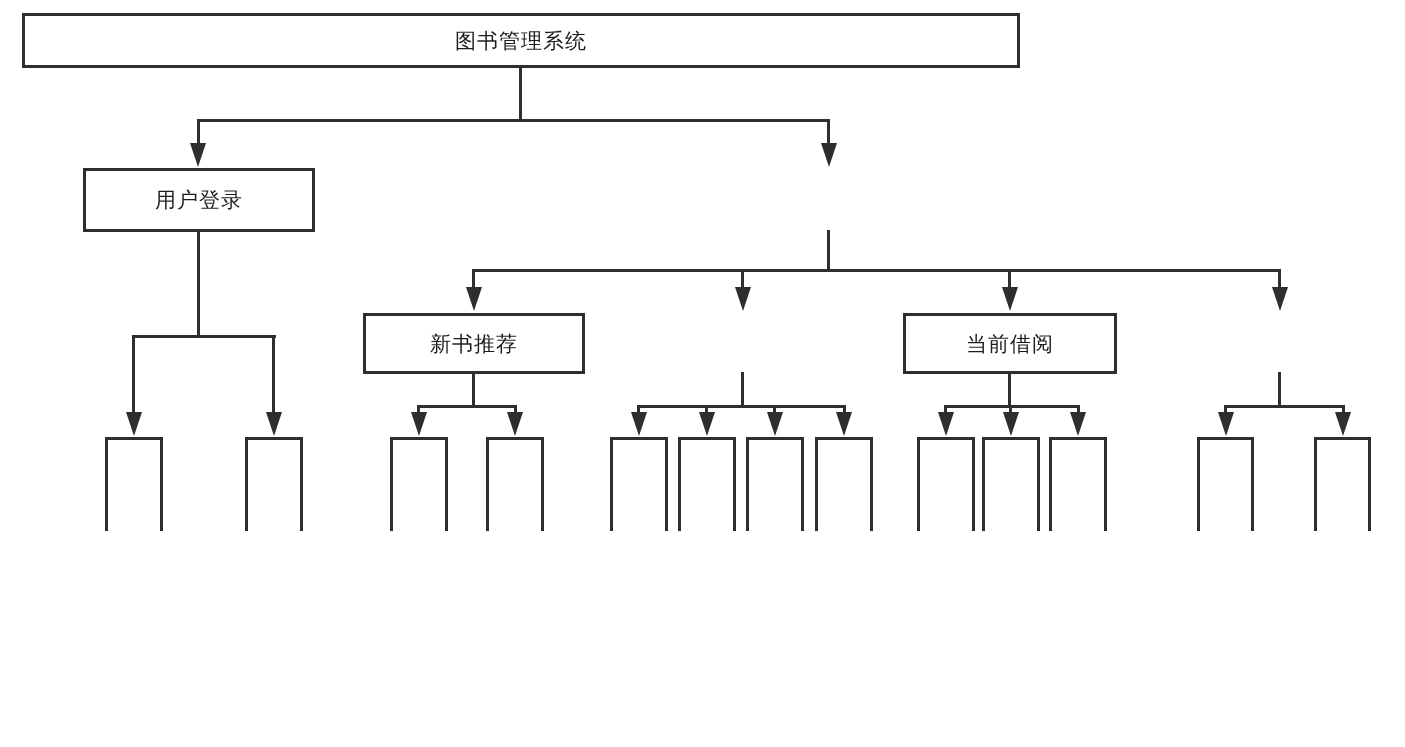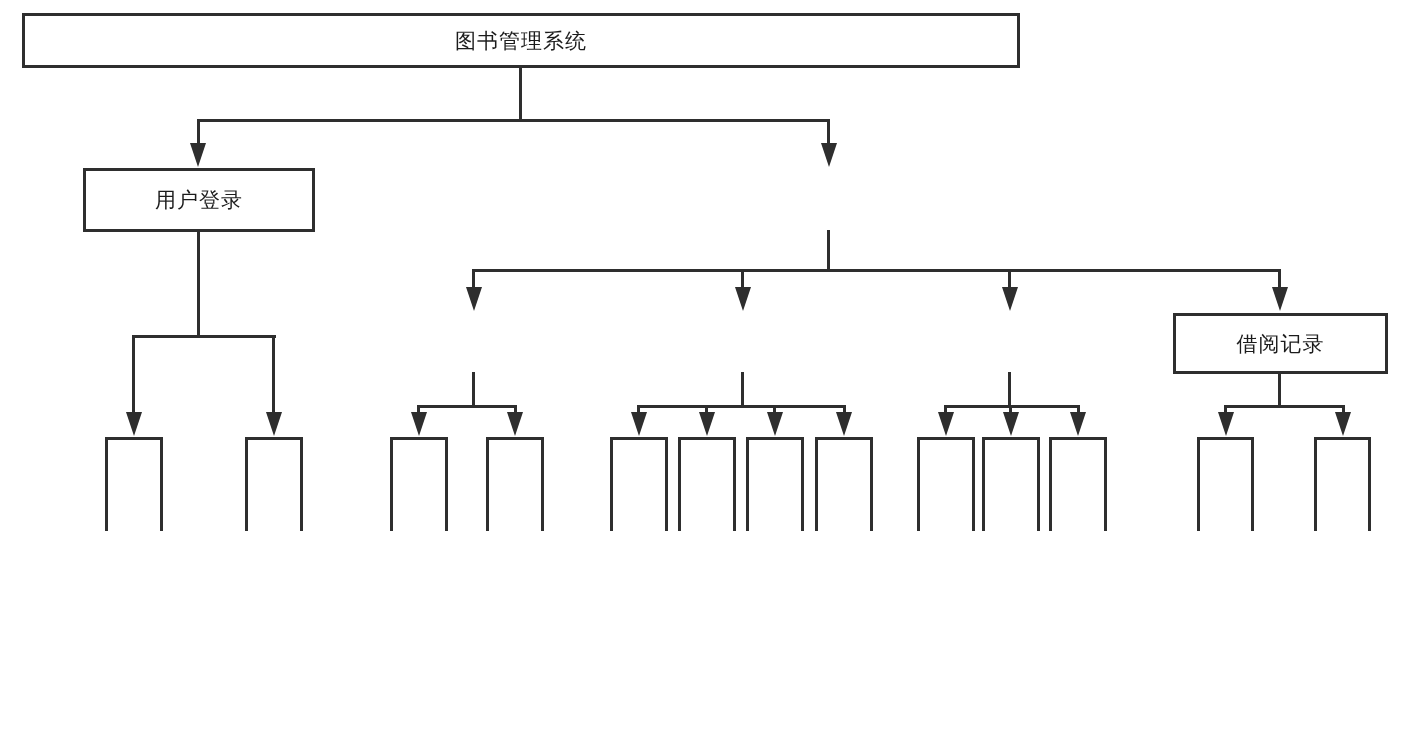--- a/index.html
+++ b/index.html
@@ -74,22 +74,25 @@
   <div class="line h" style="left:472px;top:269px;width:809px"></div>
   <div class="line v" style="left:472px;top:269px;height:22px"></div>
   <div class="arrowhead" style="left:466px;top:287px"></div>
   <div class="line v" style="left:741px;top:269px;height:22px"></div>
   <div class="arrowhead" style="left:735px;top:287px"></div>
   <div class="line v" style="left:1008px;top:269px;height:22px"></div>
   <div class="arrowhead" style="left:1002px;top:287px"></div>
   <div class="line v" style="left:1278px;top:269px;height:22px"></div>
   <div class="arrowhead" style="left:1272px;top:287px"></div>
 
-  <div class="hbox" style="left:1173px;top:313px;width:215px;height:61px">
-    <span class="hlabel">借阅记录</span>
+  <div class="hbox" style="left:363px;top:313px;width:222px;height:61px">
+    <span class="hlabel">新书推荐</span>
+  </div>
+  <div class="hbox" style="left:903px;top:313px;width:214px;height:61px">
+    <span class="hlabel">当前借阅</span>
   </div>
 
   <div class="line v" style="left:472px;top:372px;height:36px"></div>
   <div class="line h" style="left:417px;top:405px;width:100px"></div>
   <div class="line v" style="left:417px;top:405px;height:9px"></div>
   <div class="arrowhead" style="left:411px;top:412px"></div>
   <div class="line v" style="left:514px;top:405px;height:9px"></div>
   <div class="arrowhead" style="left:507px;top:412px"></div>
 
   <div class="line v" style="left:741px;top:372px;height:36px"></div>

